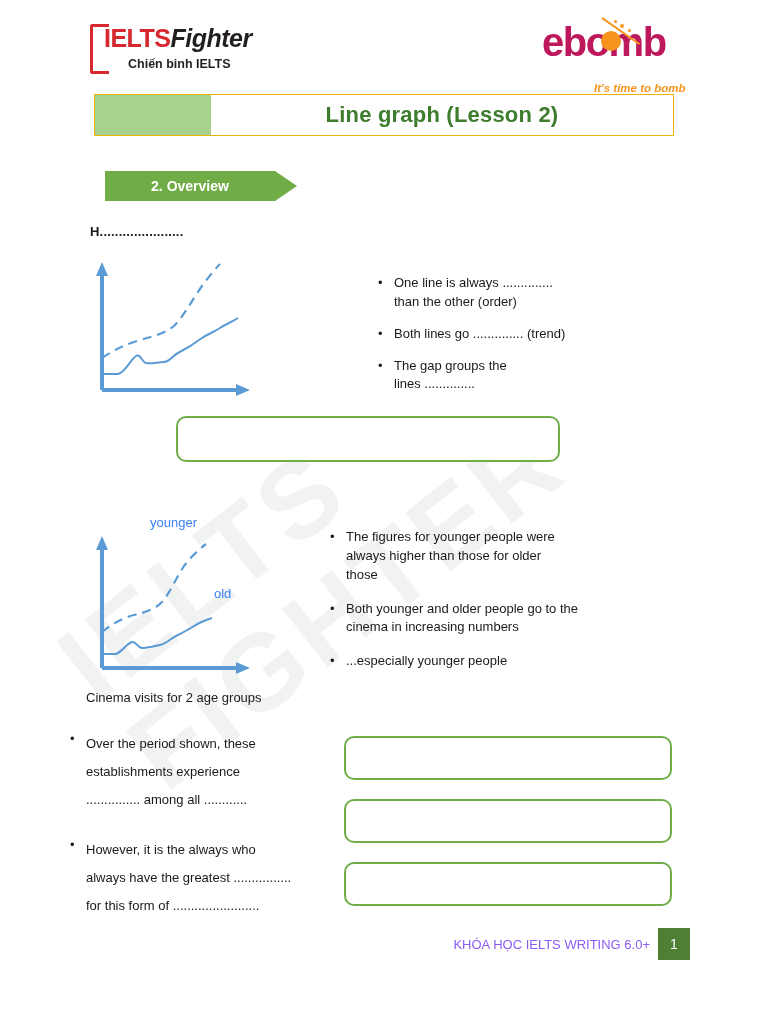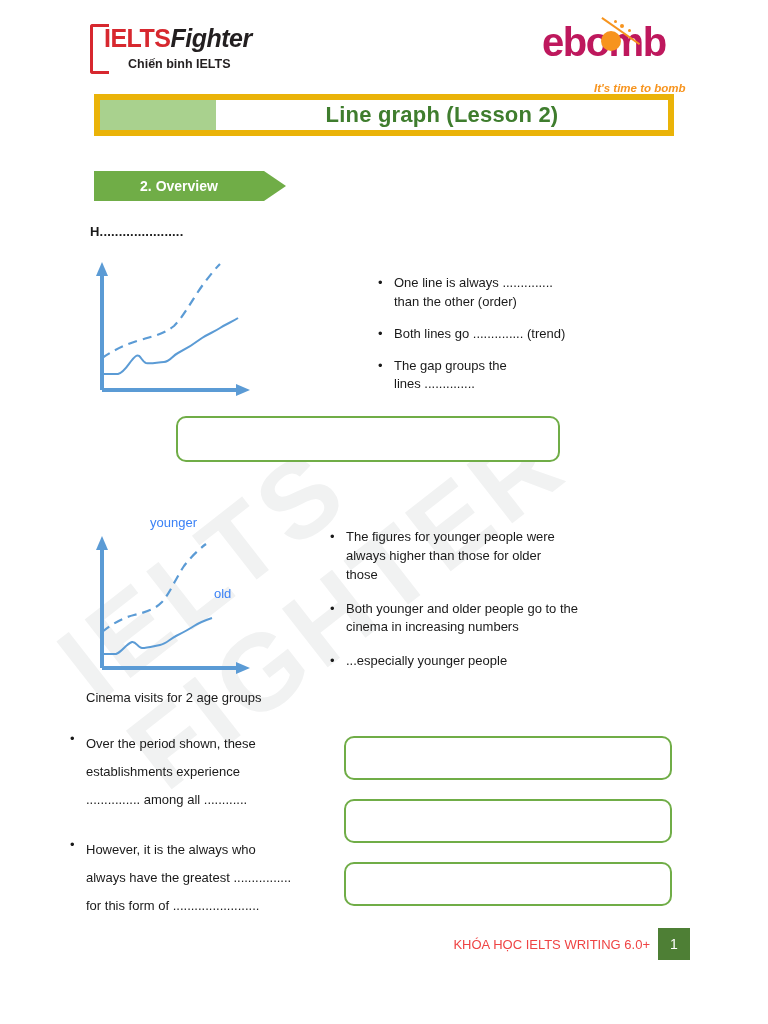--- a/index.html
+++ b/index.html
@@ -152,21 +152,21 @@
     margin-top: 20px;
   }
 
   
   .title-bar {
     position: absolute;
     left: 94px;
     top: 94px;
     width: 580px;
     height: 42px;
-    border: 6px solid #eab308;
+    border: 1px solid #eab308;
     box-sizing: border-box;
     background: #ffffff;
     display: flex;
     align-items: stretch;
   }
   .title-bar .swatch {
     width: 116px;
     background: #a9d18e;
     flex: 0 0 auto;
   }
@@ -177,21 +177,21 @@
     justify-content: center;
     font-size: 22px;
     font-weight: bold;
     color: #3f7d2e;
     letter-spacing: 0.2px;
   }
 
   
   .section-banner {
     position: absolute;
-    left: 94px;
+    left: 105px;
     top: 171px;
     height: 30px;
     width: 170px;
     background: #70ad47;
     display: flex;
     align-items: center;
     justify-content: center;
     color: #ffffff;
     font-size: 14px;
     font-weight: bold;
@@ -277,21 +277,21 @@
   .footer {
     position: absolute;
     right: 78px;
     top: 928px;
     display: flex;
     align-items: center;
     height: 32px;
   }
   .footer .ftext {
     font-size: 13px;
-    color: #ef4444;
+    color: #8b5cf6;
     margin-right: 8px;
     white-space: nowrap;
   }
   .footer .pagenum {
     width: 32px;
     height: 32px;
     background: #4e7f35;
     color: #ffffff;
     font-size: 14px;
     display: flex;

